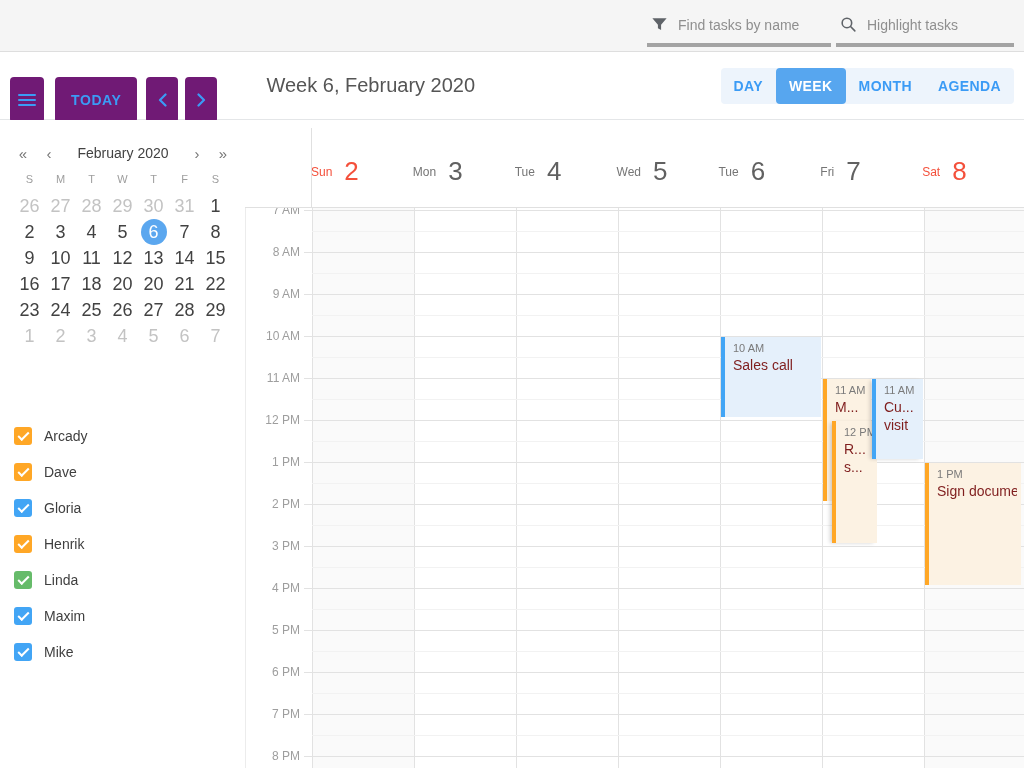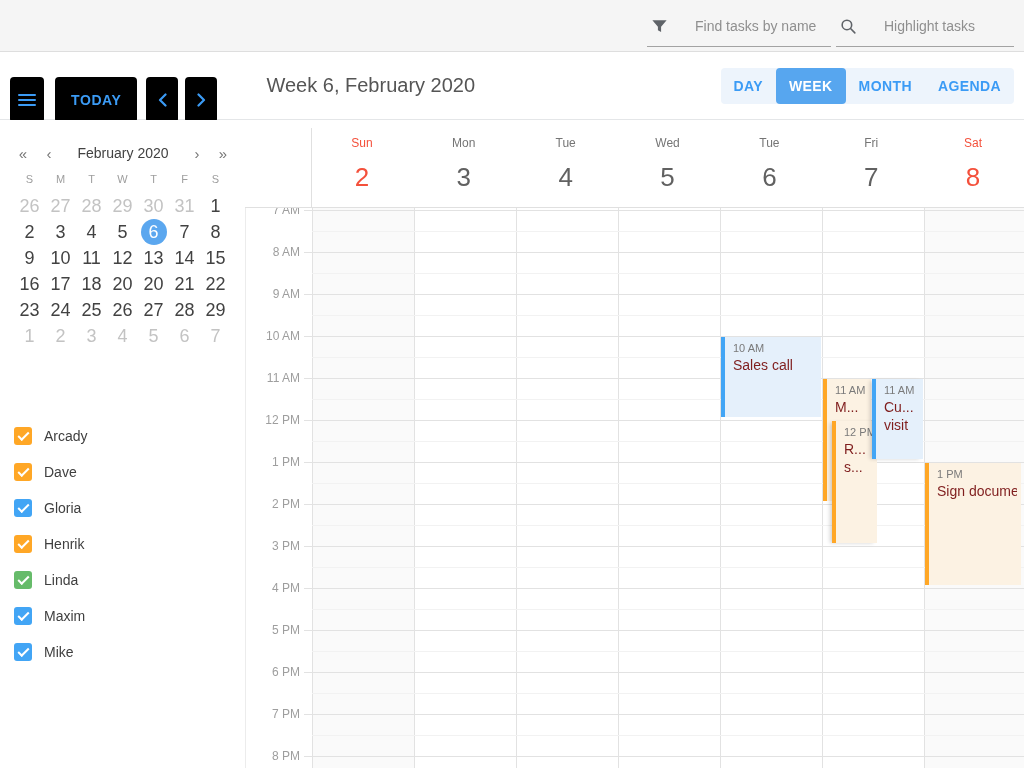--- a/index.html
+++ b/index.html
@@ -3,31 +3,31 @@
 <meta charset="utf-8">
 <style>
   * { margin:0; padding:0; box-sizing:border-box; }
   html,body { width:1024px; height:768px; }
   body { position:relative; overflow:hidden; background:#fff; font-family:"Liberation Sans",sans-serif; }
 
   
   .topbar { position:absolute; top:0; left:0; right:0; height:52px; background:#f5f5f5;
             border-bottom:1px solid #dedede; display:flex; align-items:center;
             justify-content:flex-end; gap:5px; padding-right:10px; }
-  .search-field { display:flex; align-items:center; gap:26px; height:38px; margin-top:4px;
-                  border-bottom:1px solid #a3a3a3; padding:0 2px 2px 3px; }
+  .search-field { display:flex; align-items:center; gap:9px; height:38px; margin-top:4px;
+                  border-bottom:4px solid #a3a3a3; padding:0 2px 2px 3px; }
   .search-field input { border:none; outline:none; background:transparent; width:148px;
                         font:14px "Liberation Sans",sans-serif; color:#333; }
   .search-field input::placeholder { color:#8f8f8f; }
   .sf-find { width:184px; } .sf-highlight { width:178px; }
 
   
   .toolbar { position:absolute; top:52px; left:0; right:0; height:68px; background:#fff;
              border-bottom:1px solid #e4e6e8; display:flex; align-items:center; padding-left:10px; }
-  .tb-btn { height:46px; border:none; border-radius:4px; background:#000000; color:#3b9bf5;
+  .tb-btn { height:46px; border:none; border-radius:4px; background:#701a75; color:#3b9bf5;
             display:flex; align-items:center; justify-content:center; cursor:pointer;margin-top:28px; }
   .menu-btn { width:34px; margin-right:11px; }
   .menu-icon { display:flex; flex-direction:column; gap:3px; }
   .menu-icon i { display:block; width:18px; height:2px; background:#3b9bf5; border-radius:1px; }
   .today-btn { padding:0 16px; font-size:14px; font-weight:bold; letter-spacing:.6px; margin-right:9px;
                font-family:"Liberation Sans",sans-serif; }
   .chev-btn { width:32px; margin-right:7px; }
   .tb-title { font-size:20px; color:#555; margin-left:42px; }
   .view-switcher { margin-left:auto; margin-right:10px; display:flex; background:#edf4fc; border-radius:4px; }
   .view-btn { height:36px; padding:0 13px; border:none; background:transparent; border-radius:4px;
@@ -58,21 +58,21 @@
   .person-row { height:36px; display:flex; align-items:center; }
   .checkbox { width:18px; height:18px; border-radius:3px; display:flex; align-items:center;
               justify-content:center; cursor:pointer; flex:0 0 18px; }
   .checkbox::after { content:''; width:9px; height:4px; border-left:2px solid #fff;
                      border-bottom:2px solid #fff; transform:rotate(-45deg); margin-top:-2px; }
   .person-name { margin-left:12px; font-size:14px; color:#3f3f3f; }
 
   
   .scheduler { position:absolute; top:120px; left:245px; right:0; bottom:0; background:#fff; }
   .day-headers { position:absolute; top:0; left:66px; right:0; height:87px; display:flex; }
-  .dh-cell { flex:1; display:flex; flex-direction:column; align-items:center; padding-top:16px; gap:12px; }
+  .dh-cell { flex:1; display:flex; flex-direction:row; align-items:center; padding-top:16px; gap:12px; }
   .dh-name { font-size:12px; color:#757575; }
   .dh-num { font-size:26px; color:#616161; }
   .dh-cell.weekend .dh-name, .dh-cell.weekend .dh-num { color:#f4503b; }
   .header-border { position:absolute; top:87px; left:0; right:0; height:1px; background:#e0e0e0; }
   .vline-header { position:absolute; top:8px; left:66px; width:1px; height:79px; background:#e0e0e0; }
   .grid-body { position:absolute; top:88px; left:0; right:0; bottom:0; overflow:hidden;
                border-left:1px solid #ececec; }
   .weekend-bg { position:absolute; top:0; bottom:0; background:#fafafa; }
   .vline { position:absolute; top:0; bottom:0; width:1px; background:#e2e2e2; }
   .hline { position:absolute; left:58px; right:0; height:1px; background:#e2e2e2; }

